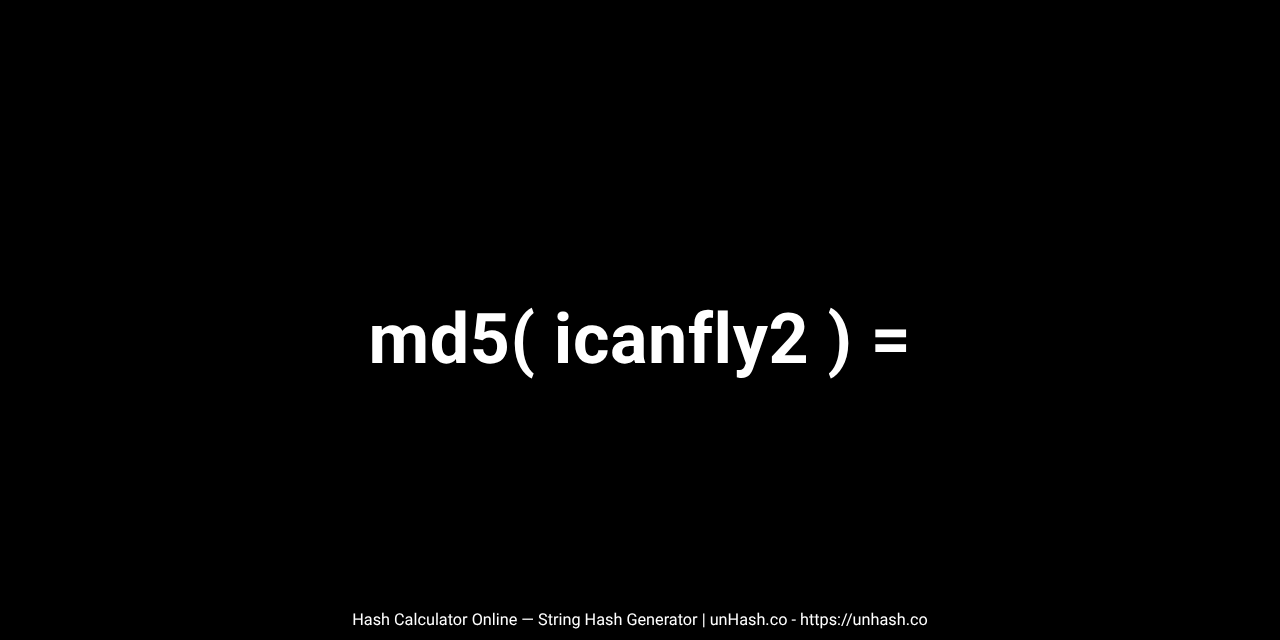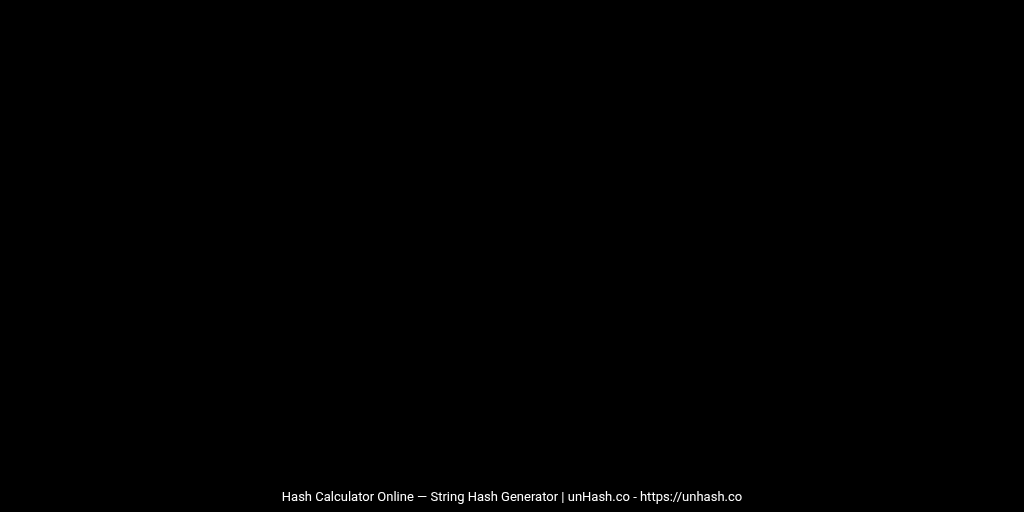--- a/index.html
+++ b/index.html
@@ -48,15 +48,16 @@
       text-align: center;
       color: #ffffff;
       font-size: 13px;
       font-weight: 400;
     }
   </style>
 </head>
 <body>
 
 <div class="main-content">
+  <div class="expression">md5( icanfly2 ) =</div>
 </div>
 
 <div class="footer">Hash Calculator Online — String Hash Generator | unHash.co - https://unhash.co</div>
 
 </body></html>

